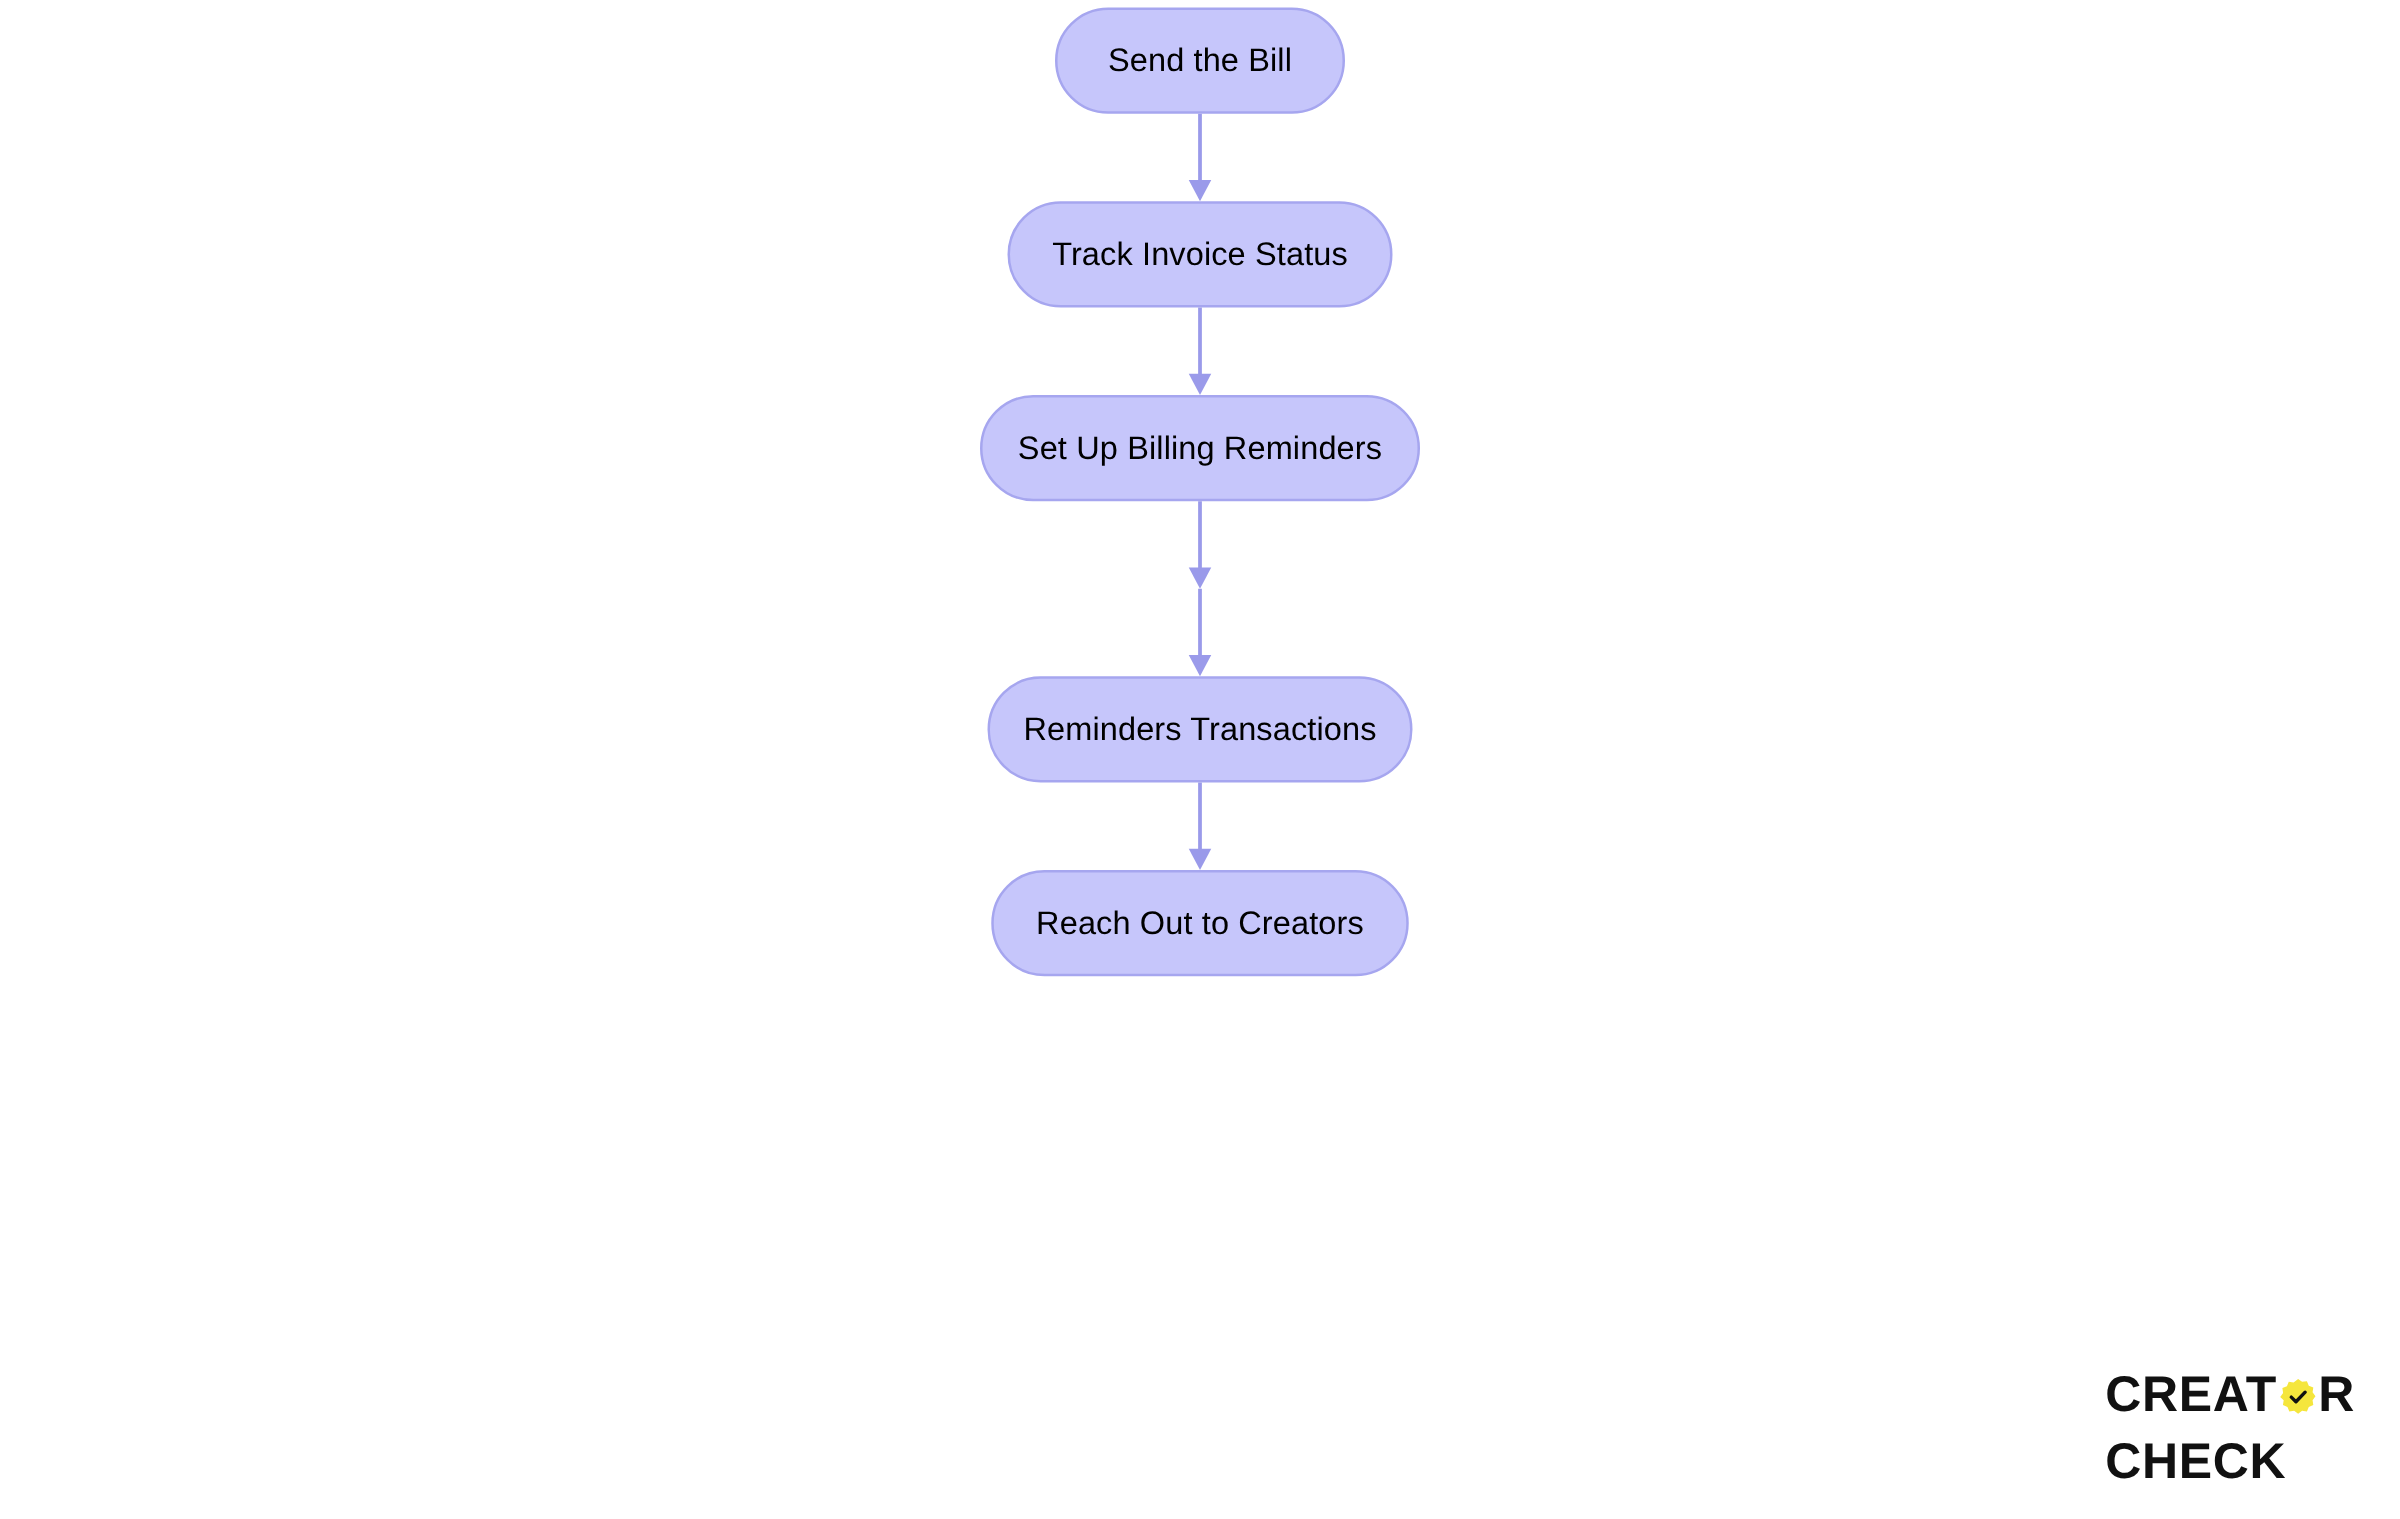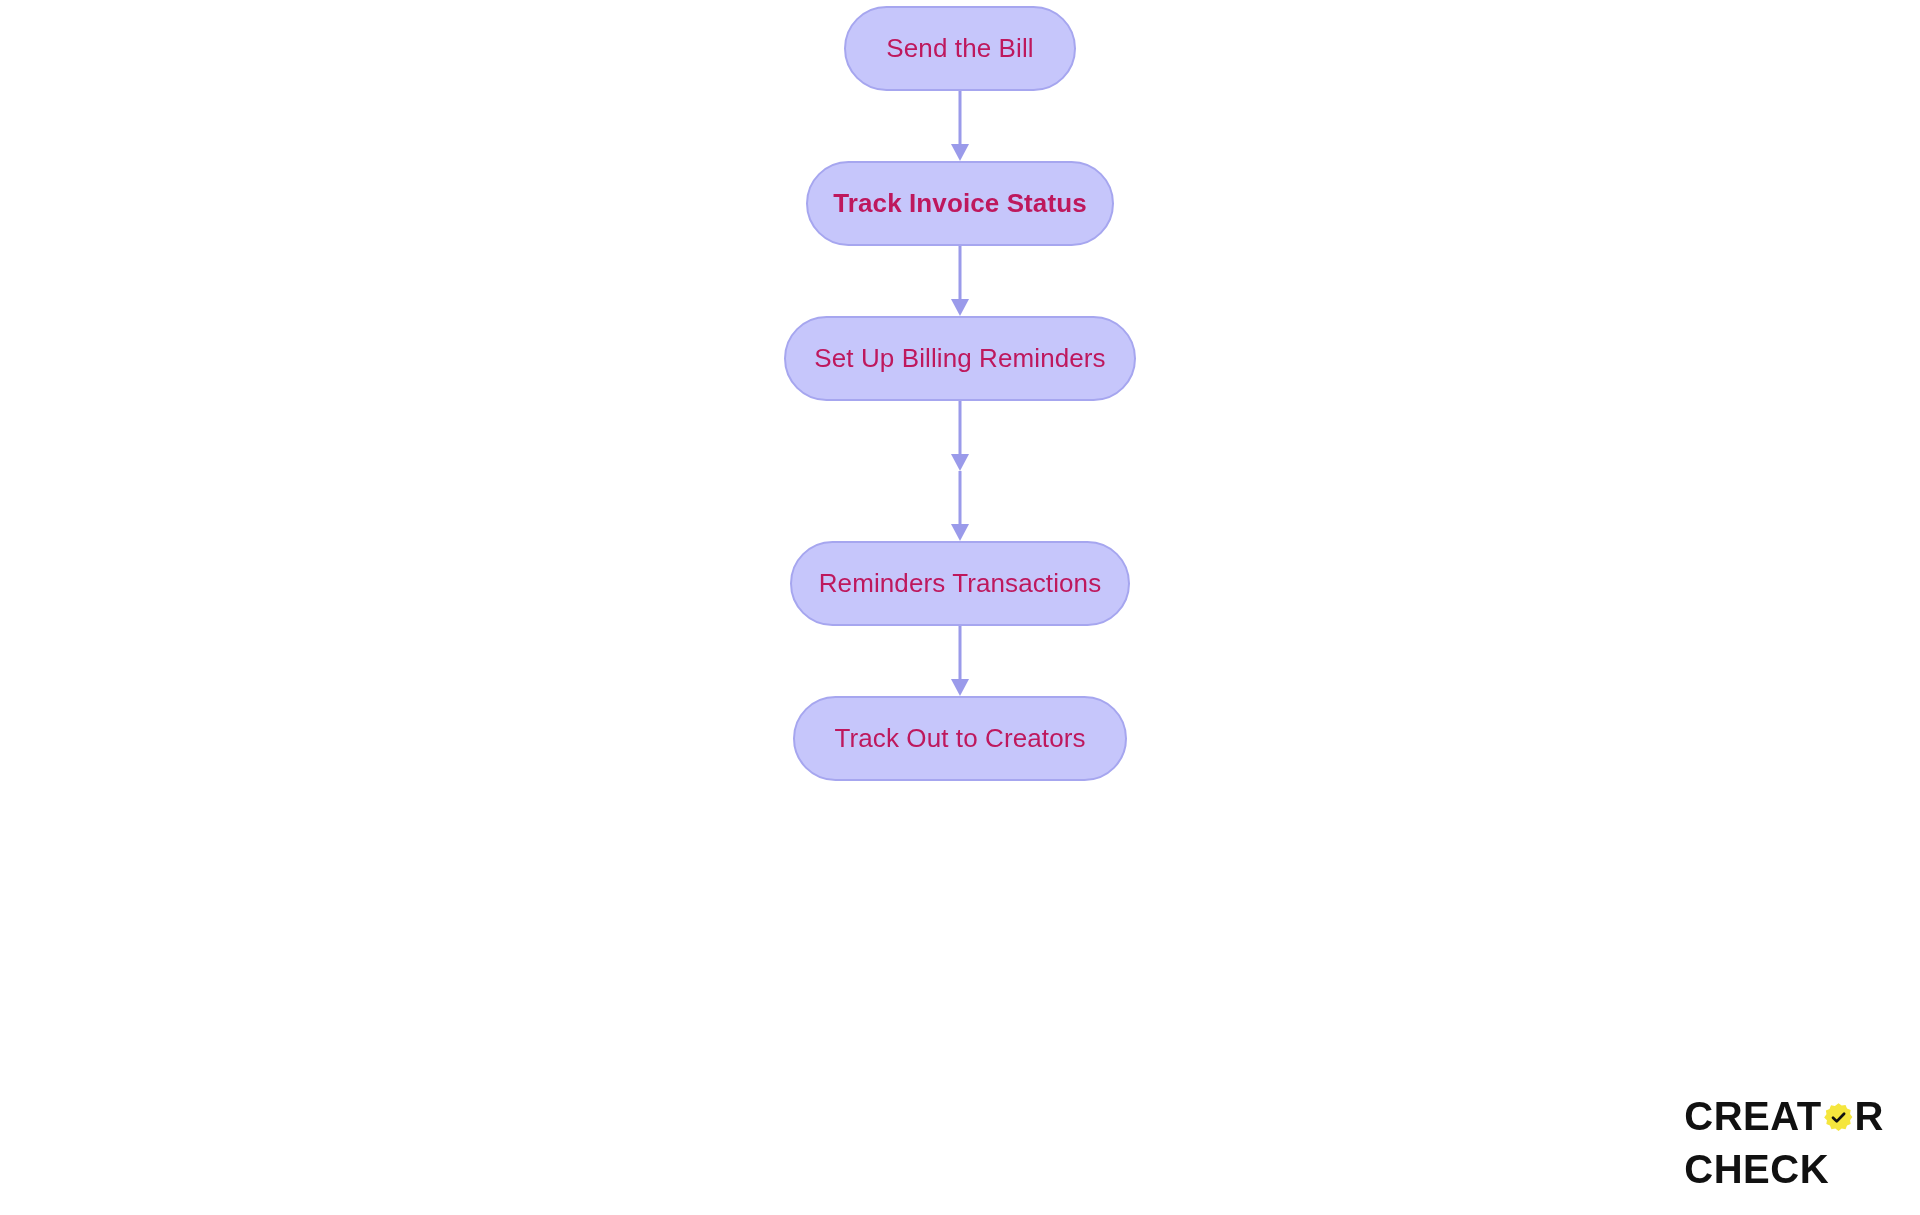--- a/index.html
+++ b/index.html
@@ -35,21 +35,21 @@
 
   .node {
     box-sizing: border-box;
     height: 85px;
     background: #c6c6fb;
     border: 2px solid #a6a6ef;
     border-radius: 44px;
     display: flex;
     align-items: center;
     justify-content: center;
-    color: #be185d;
+    color: #000000;
     font-size: 26px;
     font-family: "Liberation Sans", sans-serif;
     font-weight: 400;
     letter-spacing: 0.1px;
     white-space: nowrap;
     padding: 0 44px;
   }
 
   .connector {
     width: 24px;
@@ -115,21 +115,21 @@
 
     <div class="node" style="width:232px;margin-top:6px;">
       <span>Send the Bill</span>
     </div>
 
     <div class="connector">
       <div class="stem"></div>
       <div class="head"></div>
     </div>
 
-    <div class="node" style="width:308px;font-weight:bold;">
+    <div class="node" style="width:308px;">
       <span>Track Invoice Status</span>
     </div>
 
     <div class="connector">
       <div class="stem"></div>
       <div class="head"></div>
     </div>
 
     <div class="node" style="width:352px;">
       <span>Set Up Billing Reminders</span>
@@ -149,21 +149,21 @@
     <div class="node" style="width:340px;">
       <span>Reminders Transactions</span>
     </div>
 
     <div class="connector">
       <div class="stem"></div>
       <div class="head"></div>
     </div>
 
     <div class="node" style="width:334px;">
-      <span>Track Out to Creators</span>
+      <span>Reach Out to Creators</span>
     </div>
 
   </div>
 </div>
 
 <div id="brand-logo">
   <div class="brand-line">
     <span>CREAT</span>
     <span class="badge-icon">
       <svg viewBox="0 0 48 48" width="31" height="31" aria-hidden="true">

